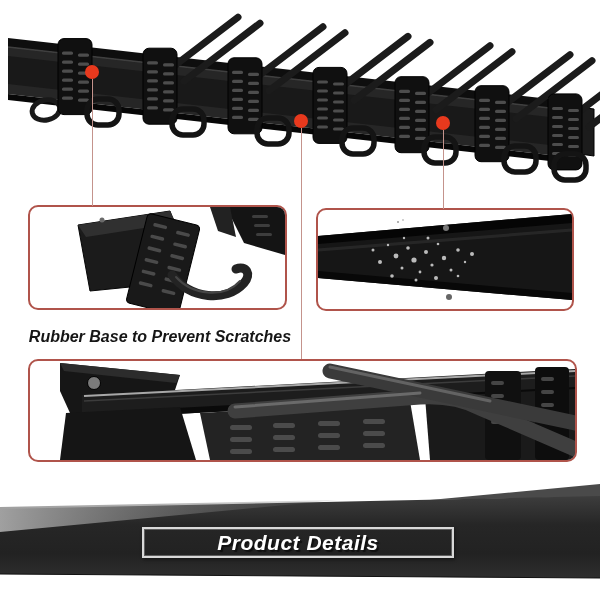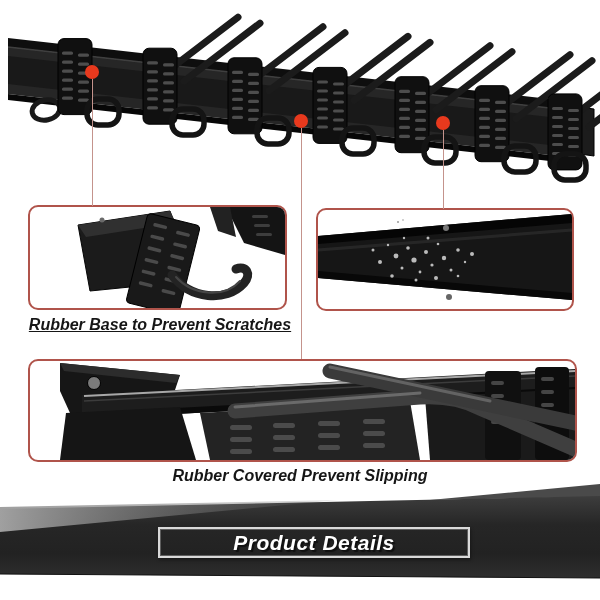--- a/index.html
+++ b/index.html
@@ -24,21 +24,21 @@
   
   .caption{
     position:absolute;text-align:center;font-weight:bold;font-style:italic;
     font-size:16px;line-height:18px;color:#161616;letter-spacing:0px;z-index:4;
   }
   
   #banner-svg{position:absolute;left:0;top:483px;width:600px;height:100px;z-index:2;}
   .title-box{
     position:absolute;left:142px;top:527px;width:312px;height:31px;z-index:3;
     border:2px solid #d9d9d9;box-shadow:inset 0 0 0 1px #5e5e5e,1px 2px 3px rgba(0,0,0,.35);
-    box-sizing:border-box;display:flex;align-items:center;justify-content:center;margin-left:16px;
+    box-sizing:border-box;display:flex;align-items:center;justify-content:center;
   }
   .title-box span{
     font-weight:bold;font-style:italic;font-size:21px;color:#ffffff;
     letter-spacing:.5px;text-shadow:2px 2px 1px rgba(0,0,0,.55);white-space:nowrap;
   }
   #rack-svg{position:absolute;left:0;top:0;width:600px;height:200px;z-index:1;}
 </style>
 </head>
 <body>
 
@@ -191,21 +191,21 @@
           <circle cx="110" cy="28" r="1.5"></circle>
         <circle cx="140" cy="66" r="1.3"></circle>
       </g>
       <g fill="#999">
           <circle cx="80" cy="12" r="1"></circle>
           <circle cx="85" cy="10" r=".8"></circle>
         </g>
     </svg>
   </div>
 
-  <div class="caption" style="left:10px;top:316px;width:300px;text-decoration:underline;">Rubber Base to Prevent Scratches</div>
+  <div class="caption" style="left:10px;top:328px;width:300px;">Rubber Base to Prevent Scratches</div>
 
   <div class="inset" style="left:28px;top:359px;width:549px;height:103px;">
     <svg viewBox="0 0 545 99" preserveAspectRatio="none">
 
       <polygon points="30,2 150,14 140,44 88,58 40,52 30,30" fill="#161616"></polygon>
       <polygon points="30,2 150,14 146,22 34,10" fill="#2c2c2c"></polygon>
       <circle cx="64" cy="22" r="6.5" fill="#7a7a7a" stroke="#000"></circle>
 
       <polygon points="52,34 545,8 545,32 52,58" fill="#1d1d1d"></polygon>
       <line x1="54" y1="35" x2="545" y2="10" stroke="#a8a8a8" stroke-width="2"></line>
@@ -244,21 +244,20 @@
 
       <g>
         <path d="M205,50 L390,36 Q425,34 450,47 L545,88" fill="none" stroke="#3f3f3f" stroke-width="15" stroke-linecap="round" stroke-linejoin="round"></path>
         <path d="M300,10 L545,62" fill="none" stroke="#3a3a3a" stroke-width="15" stroke-linecap="round"></path>
         <path d="M205,46 L390,32" fill="none" stroke="#6a6a6a" stroke-width="3" stroke-linecap="round"></path>
         <path d="M300,6 L460,40" fill="none" stroke="#636363" stroke-width="3" stroke-linecap="round"></path>
       </g>
     </svg>
   </div>
 
-  <div class="caption" style="left:0px;top:467px;width:600px;">Rubber Covered Prevent Slipping</div>
 
   <svg id="banner-svg" viewBox="0 0 600 100" preserveAspectRatio="none">
     <defs>
       <linearGradient id="gBand" x1="0" y1="0" x2="0" y2="1">
         <stop offset="0" stop-color="#3d3d3d"></stop>
         <stop offset=".35" stop-color="#262626"></stop>
         <stop offset=".7" stop-color="#222222"></stop>
         <stop offset="1" stop-color="#2e2e2e"></stop>
       </linearGradient>
       <linearGradient id="gWedge" x1="0" y1="0" x2="1" y2="0">

